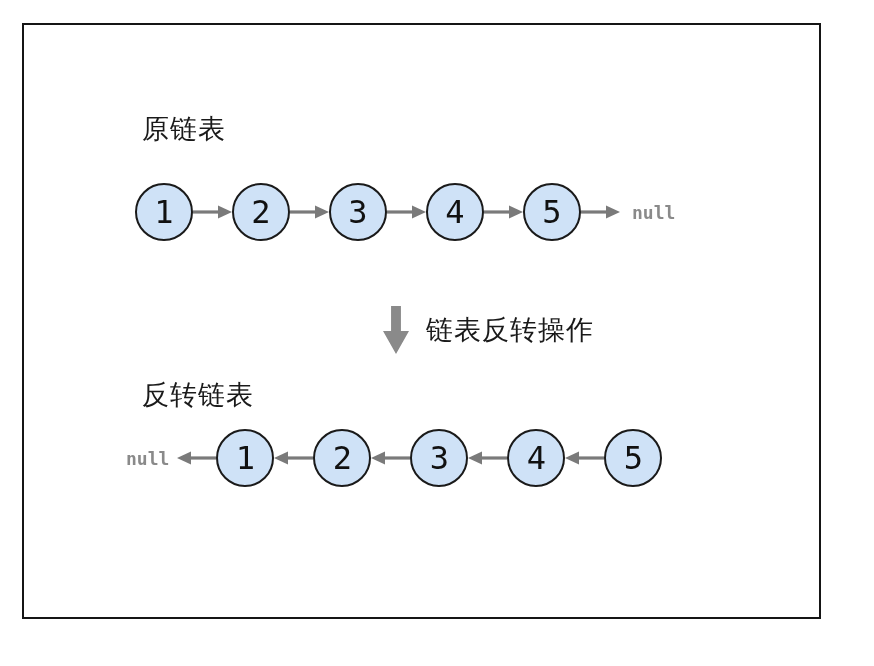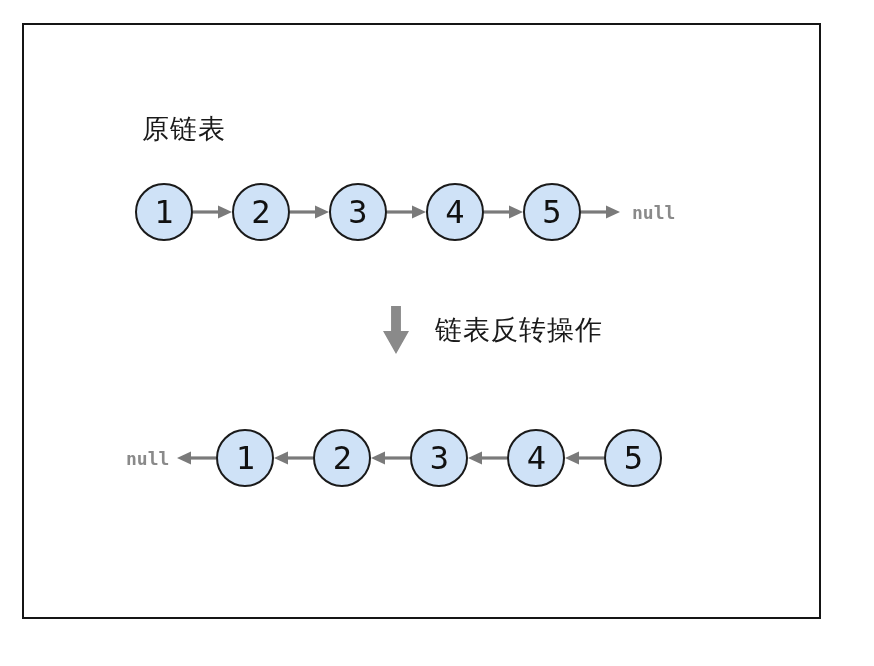--- a/index.html
+++ b/index.html
@@ -60,21 +60,21 @@
     white-space: nowrap;
   }
   .row-original .null-label { margin-left: 12px; }
   .row-reversed .null-label { margin-right: 8px; }
 
   .transform-row {
     position: absolute;
     left: 359px; top: 280px;
     display: flex;
     align-items: center;
-    gap: 26px;
+    gap: 17px;
     height: 50px;
   }
   .down-arrow {
     width: 26px; height: 48px;
     background: #8a8a8a;
     clip-path: polygon(31% 0, 69% 0, 69% 52%, 100% 52%, 50% 100%, 0 52%, 31% 52%);
     flex: 0 0 auto;
   }
   .operation-label {
     font-size: 27px;
@@ -117,20 +117,21 @@
         <path d="M39 8 L25 1.5 L25 14.5 Z" fill="#7a7a7a"></path>
       </svg>
     <div class="null-label">null</div>
   </div>
 
   <div class="transform-row">
     <div class="down-arrow"></div>
     <div class="operation-label">链表反转操作</div>
   </div>
 
+  <div class="section-title title-reversed">反转链表</div>
 
   <div class="list-row row-reversed">
     <div class="null-label">null</div>
     <svg class="link-arrow" width="39" height="16" viewBox="0 0 39 16">
         <line x1="11" y1="8" x2="39" y2="8" stroke="#7a7a7a" stroke-width="3.2"></line>
         <path d="M0 8 L14 1.5 L14 14.5 Z" fill="#7a7a7a"></path>
       </svg>
     <div class="node">1</div>
     <svg class="link-arrow" width="39" height="16" viewBox="0 0 39 16">
         <line x1="11" y1="8" x2="39" y2="8" stroke="#7a7a7a" stroke-width="3.2"></line>

